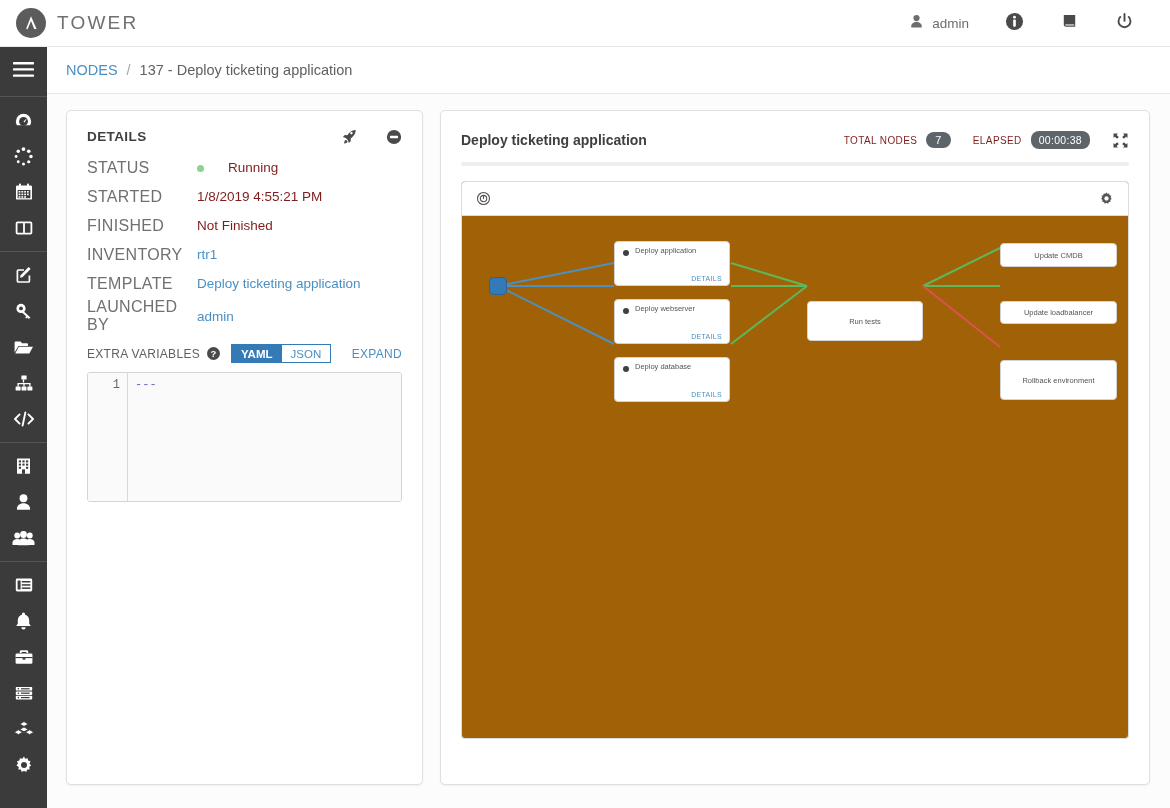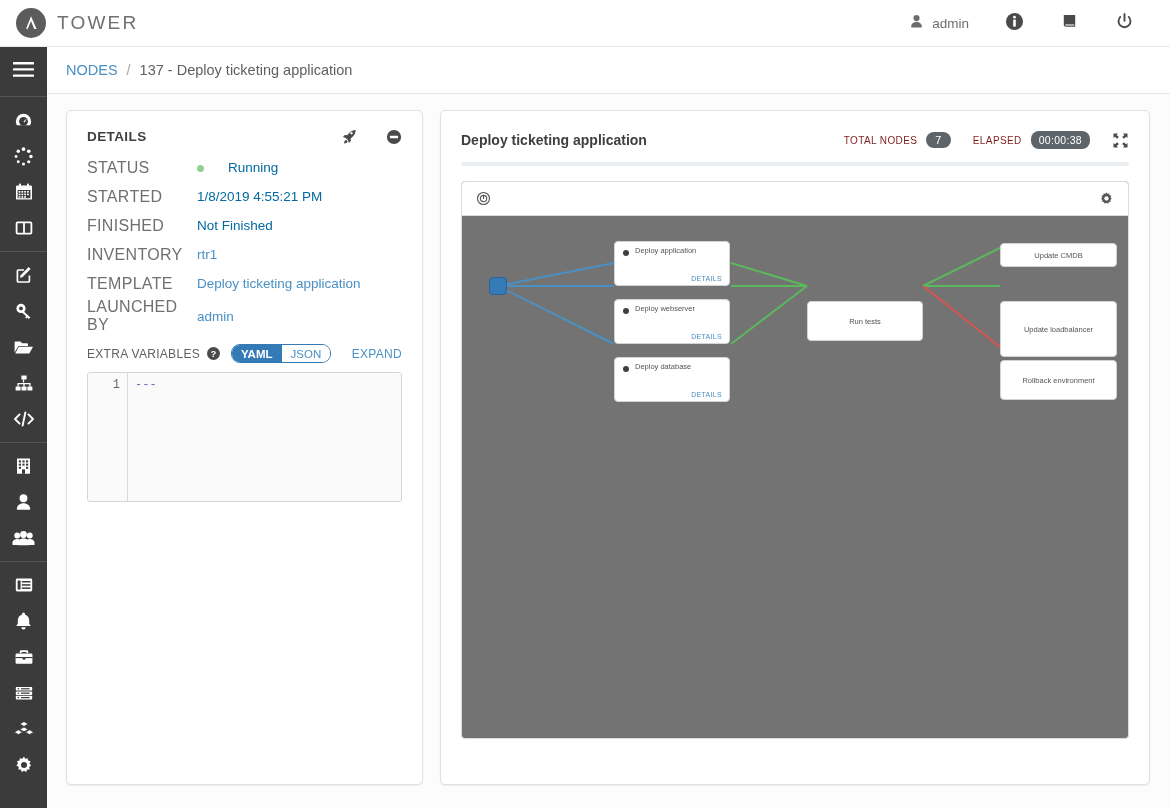--- a/index.html
+++ b/index.html
@@ -84,39 +84,39 @@
   }
   .det-actions { margin-left: auto; display: flex; align-items: center; gap: 28px; }
   .det-actions .act { color: #4a4a4a; cursor: pointer; display:flex; }
 
   .det-rows { padding: 6px 20px 0 20px; }
   .det-row { display: flex; align-items: center; min-height: 29px; }
   .det-lbl {
     width: 110px; font-size: 16px; color: #707070; letter-spacing: .3px;
     text-transform: uppercase;
   }
-  .det-val { font-size: 13.5px; color: #0369a1; }
+  .det-val { font-size: 13.5px; color: #7f1d1d; }
   .det-val.link { color: #4a90c4; cursor: pointer; }
   .statusdot {
     display:inline-block; width: 7px; height: 7px; border-radius: 50%;
     background: #8fd18f; margin-right: 24px; vertical-align: middle;
   }
 
   .ev-row {
     display: flex; align-items: center; padding: 10px 20px 0 20px;
   }
   .ev-lbl { font-size: 12px; color: #606060; letter-spacing: .3px; }
   .qmark {
     width: 13px; height: 13px; border-radius: 50%; background: #4a4a4a;
     color: #fff; font-size: 9.5px; line-height: 13px; text-align: center;
     margin-left: 7px; cursor: pointer; font-weight: bold;
   }
   .toggle {
     margin-left: 11px; display: flex; border: 1px solid #337ab7;
-    border-radius: 9px; overflow: hidden; height: 19px;
+    border-radius: 0; overflow: hidden; height: 19px;
   }
   .toggle div {
     font-size: 11.5px; font-weight: bold; padding: 0 9px;
     display: flex; align-items: center; cursor: pointer;
   }
   .toggle .on  { background: #337ab7; color: #ffffff; }
   .toggle .off { background: #ffffff; color: #4a90c4; font-weight: normal; }
   .expand {
     margin-left: auto; font-size: 12px; color: #4a90c4; cursor: pointer;
     letter-spacing: .3px;
@@ -155,21 +155,21 @@
   .m-gap { width: 22px; }
   .expand-ico { margin-left: 22px; color: #4a4a4a; cursor: pointer; display:flex; }
 
   .wf-rule {
     margin: 13px 20px 0 20px; height: 4px; background: #eceff1; border-radius: 2px;
   }
 
   .graph-box {
     margin: 15px 20px 0 20px; height: 558px;
     border: 1px solid #dcdcdc; border-radius: 4px;
-    background: #737373; position: relative; overflow: hidden;
+    background: #a16207; position: relative; overflow: hidden;
   }
   .graph-toolbar {
     height: 34px; background: #ffffff; border-bottom: 1px solid #dcdcdc;
     display: flex; align-items: center; padding: 0 14px;
   }
   .graph-toolbar .gt-right { margin-left: auto; display:flex; }
   .gt-ico { color: #555; cursor: pointer; display: flex; }
 
   .canvas { position: absolute; inset: 34px 0 0 0; }
   .canvas svg { position: absolute; top: 0; left: 0; }
@@ -598,21 +598,21 @@
       </div>
 
       <div class="node centered" style="left:345px; top:85px; width:116px; height:40px;">
         <span class="nlabel">Run tests</span>
       </div>
 
       <div class="node centered" style="left:538px; top:27px; width:117px; height:24px;">
         <span class="nlabel">Update CMDB</span>
       </div>
 
-      <div class="node centered" style="left:538px; top:85px; width:117px; height:56px;">
+      <div class="node centered" style="left:538px; top:85px; width:117px; height:23px;">
         <span class="nlabel">Update loadbalancer</span>
       </div>
 
       <div class="node centered" style="left:538px; top:144px; width:117px; height:40px;">
         <span class="nlabel">Rollback environment</span>
       </div>
     </div>
   </div>
 </div>
 

